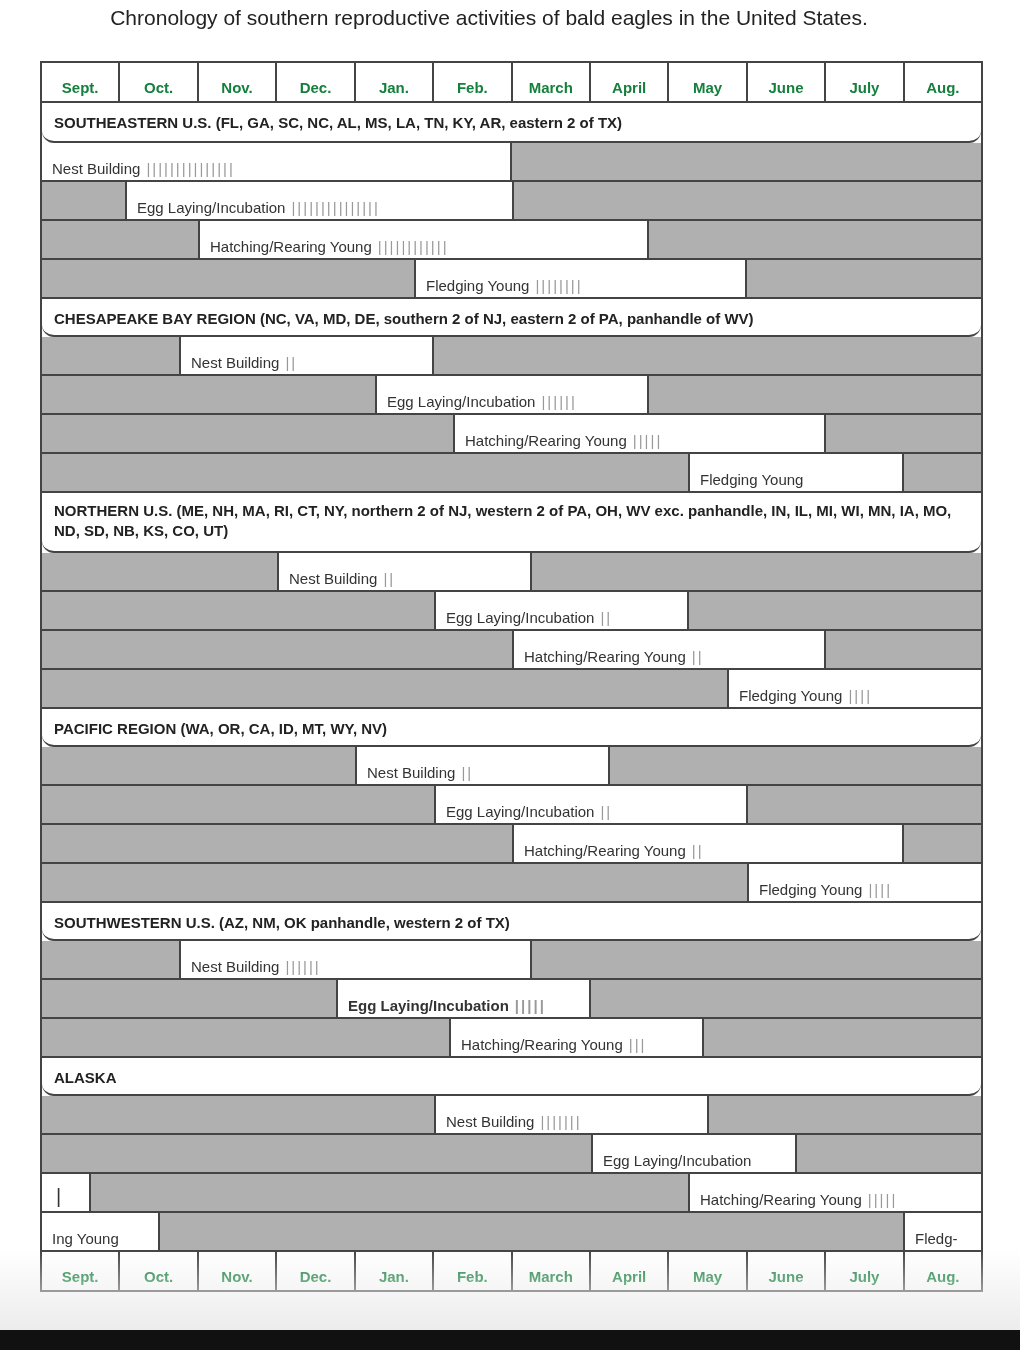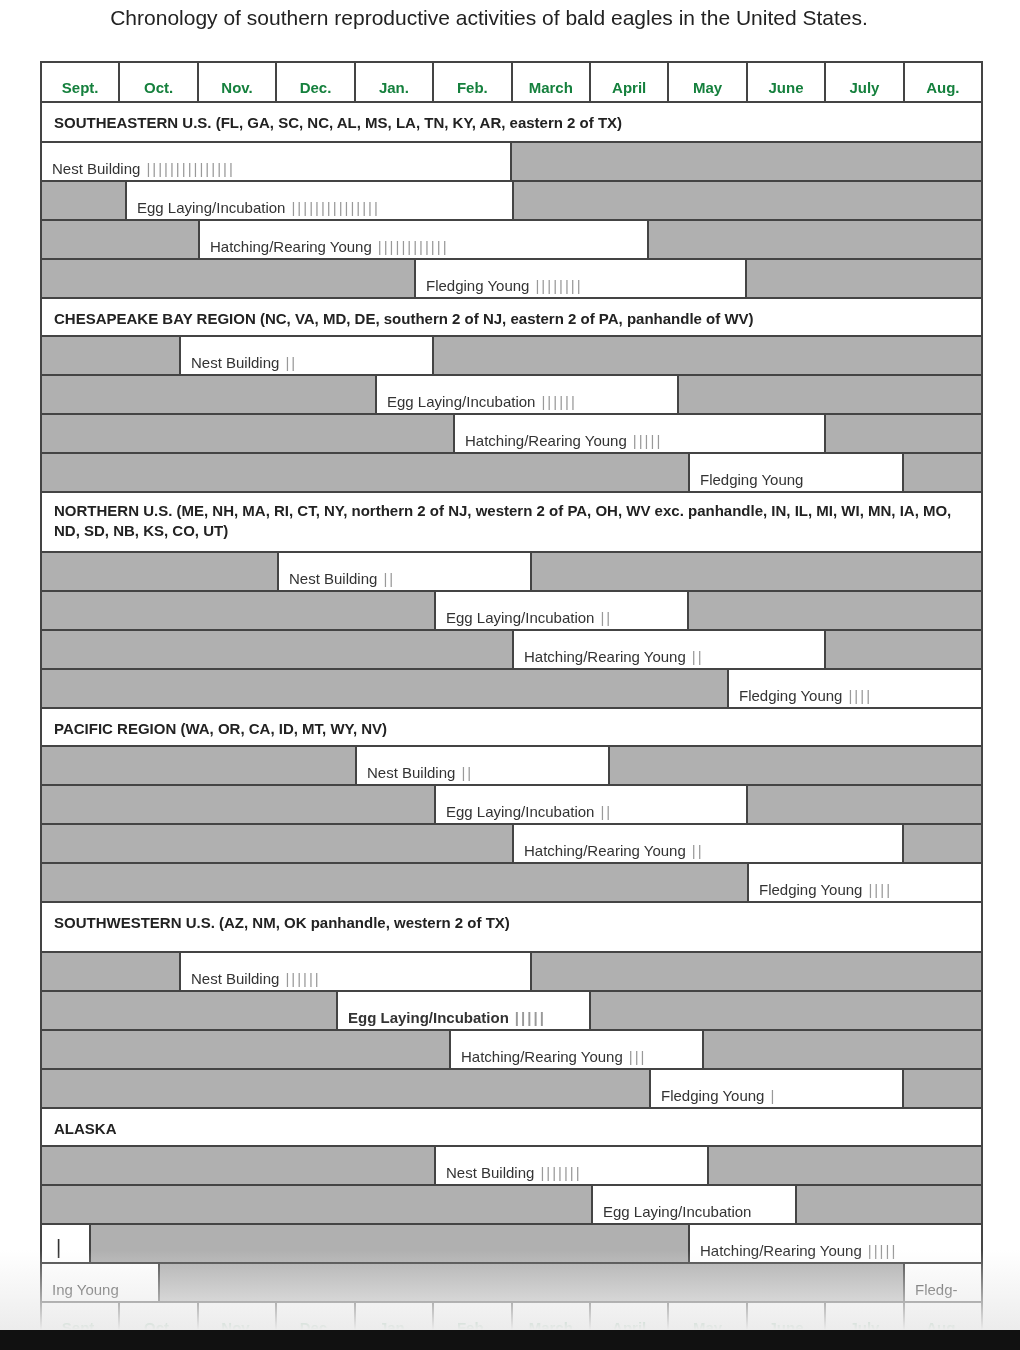--- a/index.html
+++ b/index.html
@@ -2,21 +2,21 @@
 <html><head>
 <meta charset="utf-8">
 <style>
   html,body{margin:0;padding:0;background:#fff;}
   body{width:1020px;height:1350px;position:relative;overflow:hidden;font-family:"Liberation Sans",sans-serif;color:#222;}
   .title{position:absolute;left:0;top:6px;width:978px;text-align:center;font-size:21px;color:#222;}
   .grid{position:absolute;left:40px;top:61px;width:939px;border:2px solid #444;box-sizing:content-box;}
   .monthrow{position:relative;height:38px;display:flex;border-bottom:2px solid #444;background:#fff;}
   .monthrow .m{flex:1;border-right:2px solid #444;text-align:center;font-weight:bold;font-size:15px;line-height:20px;padding-top:15px;box-sizing:border-box;color:#15803d;}
   .monthrow .m:last-child{border-right:none;}
-  .region{position:relative;background:#fff;border-bottom:2px solid #444;font-weight:bold;font-size:15px;color:#222;padding:10px 12px 0 12px;box-sizing:border-box;line-height:20px;}
+  .region{position:relative;background:#fff;border-bottom:2px solid #444;font-weight:bold;font-size:15px;color:#222;padding:10px 12px 0 12px;box-sizing:border-box;line-height:20px;border-radius:12px;}
   .barrow{position:relative;height:39px;background:#b0b0b0;border-bottom:2px solid #444;box-sizing:border-box;}
   .seg{position:absolute;top:0;bottom:0;background:#fff;border-left:2px solid #444;border-right:2px solid #444;box-sizing:border-box;}
   .seg.start{border-left:none;}
   .seg.end{border-right:none;}
   .lbl{position:absolute;left:10px;bottom:3px;font-size:15px;color:#333;white-space:nowrap;}
   .ticks{color:#999;letter-spacing:2px;margin-left:6px;}
   .bottom-bar{position:absolute;left:0;top:1330px;width:1020px;height:20px;background:#111;}
   .fade{position:absolute;left:0;top:1250px;width:1020px;height:80px;background:linear-gradient(#fff0,#ececec);pointer-events:none;}
 </style>
 </head>
@@ -63,21 +63,21 @@
       </div>
     </div>
 
   <div class="region" style="height:38px;">CHESAPEAKE BAY REGION (NC, VA, MD, DE, southern 2 of NJ, eastern 2 of PA, panhandle of WV)</div>
   <div class="barrow">
       <div class="seg" style="left:137px;width:255px;">
         <span class="lbl"><span>Nest Building</span><span class="ticks">||</span></span>
       </div>
     </div>
   <div class="barrow">
-      <div class="seg" style="left:333px;width:304px;">
+      <div class="seg" style="left:333px;width:274px;">
         <span class="lbl"><span>Egg Laying/Incubation</span><span class="ticks">||||||</span></span>
       </div>
     </div>
   <div class="barrow">
       <div class="seg" style="left:411px;width:373px;">
         <span class="lbl"><span>Hatching/Rearing Young</span><span class="ticks">|||||</span></span>
       </div>
     </div>
   <div class="barrow">
       <div class="seg" style="left:646px;width:216px;">
@@ -122,39 +122,34 @@
       <div class="seg" style="left:470px;width:392px;">
         <span class="lbl"><span>Hatching/Rearing Young</span><span class="ticks">||</span></span>
       </div>
     </div>
   <div class="barrow">
       <div class="seg end" style="left:705px;width:234px;">
         <span class="lbl"><span>Fledging Young</span><span class="ticks">||||</span></span>
       </div>
     </div>
 
-  <div class="region" style="height:50px;">SOUTHWESTERN U.S. (AZ, NM, OK panhandle, western 2 of TX)</div>
+  <div class="region" style="height:38px;">SOUTHWESTERN U.S. (AZ, NM, OK panhandle, western 2 of TX)</div>
   <div class="barrow">
       <div class="seg" style="left:137px;width:353px;">
         <span class="lbl"><span>Nest Building</span><span class="ticks">||||||</span></span>
       </div>
     </div>
   <div class="barrow">
       <div class="seg" style="left:294px;width:255px;font-weight:bold;">
         <span class="lbl"><span>Egg Laying/Incubation</span><span class="ticks">|||||</span></span>
       </div>
     </div>
   <div class="barrow">
       <div class="seg" style="left:372px;width:255px;margin-left:35px;">
         <span class="lbl"><span>Hatching/Rearing Young</span><span class="ticks">|||</span></span>
-      </div>
-    </div>
-  <div class="barrow">
-      <div class="seg" style="left:607px;width:255px;">
-        <span class="lbl"><span>Fledging Young</span><span class="ticks">|</span></span>
       </div>
     </div>
 
   <div class="region" style="height:38px;">ALASKA</div>
   <div class="barrow">
       <div class="seg" style="left:392px;width:275px;">
         <span class="lbl"><span>Nest Building</span><span class="ticks">|||||||</span></span>
       </div>
     </div>
   <div class="barrow">

